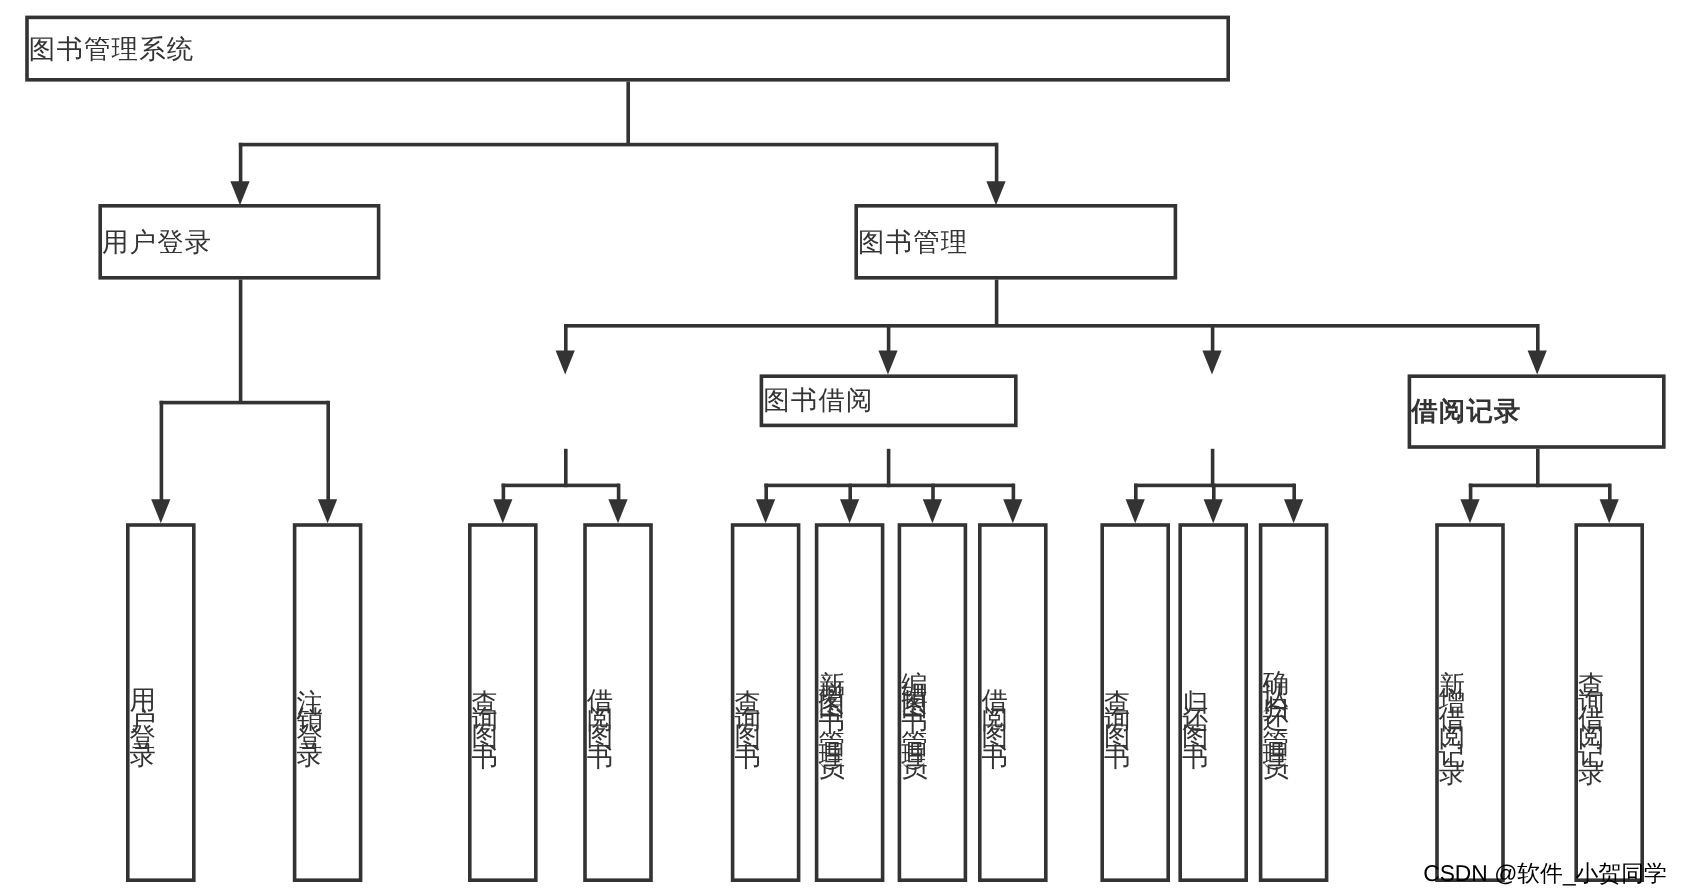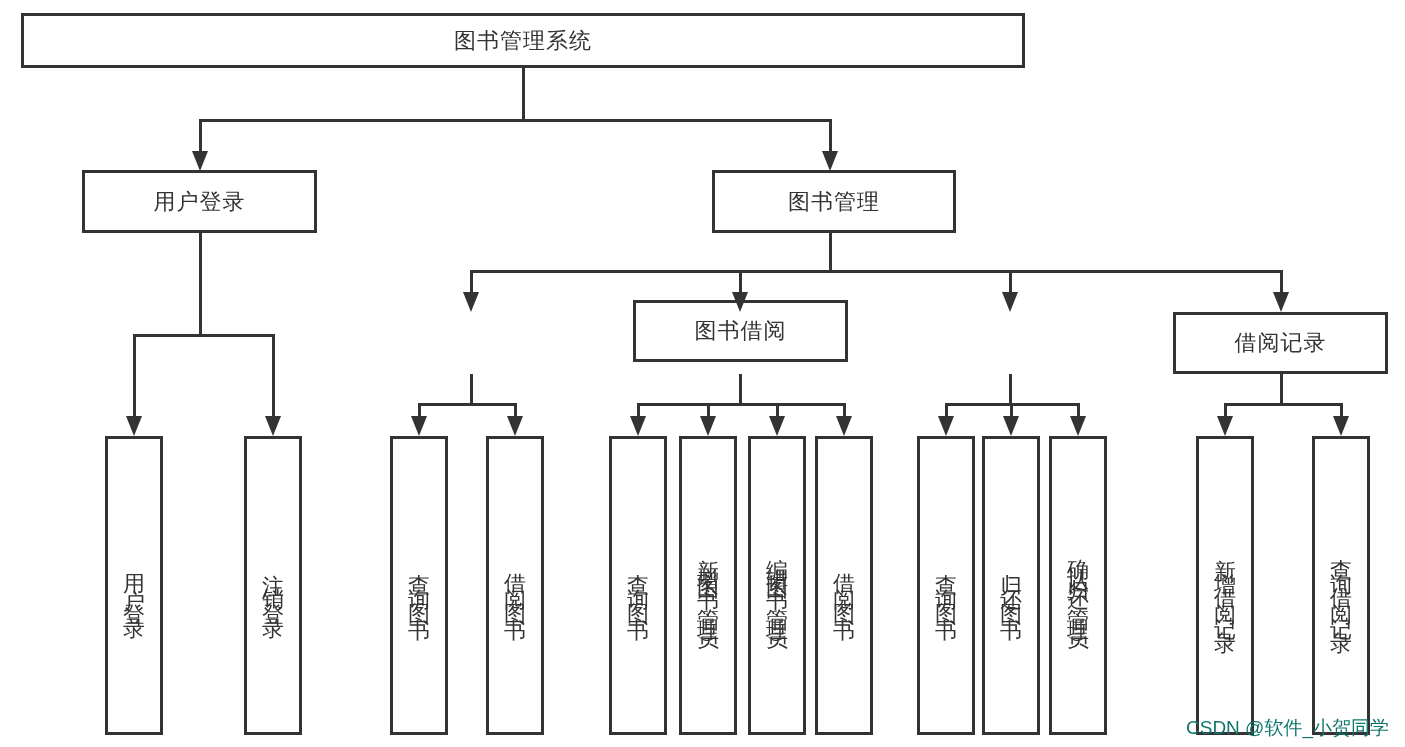--- a/index.html
+++ b/index.html
@@ -12,21 +12,20 @@
     font-family: "Liberation Sans", sans-serif;
     color: #333333;
   }
   .box {
     position: absolute;
     box-sizing: border-box;
     border: 3px solid #333333;
     background: #ffffff;
     display: flex;
     align-items: center;
-    justify-content: center;
     font-size: 22px;
     letter-spacing: 1px;
     color: #333333;
   }
   .vbox span {
     writing-mode: vertical-rl;
     text-orientation: mixed;
     font-size: 22px;
     letter-spacing: 15px;
     line-height: 1;
@@ -40,49 +39,49 @@
     width: 0; height: 0;
     border-left: 8px solid transparent;
     border-right: 8px solid transparent;
     border-top: 20px solid #333333;
   }
   .watermark {
     position: absolute;
     left: 1186px;
     top: 715px;
     font-size: 19px;
-    color: #0f766e;
+    color: #000000;
     white-space: nowrap;
     z-index: 5;
   }
 </style>
 </head>
 <body>
 
 <div class="canvas">
 
   <div class="box" style="left:21px; top:13px; width:1004px; height:55px;">
     <span>图书管理系统</span>
   </div>
 
   <div class="box" style="left:82px; top:170px; width:235px; height:63px;">
     <span>用户登录</span>
   </div>
 
-  <div class="box" style="left:712px; top:170px; width:244px; height:63px;">
+  <div class="box" style="left:712px; top:170px; width:269px; height:63px;">
     <span>图书管理</span>
   </div>
 
 
-  <div class="box" style="left:633px; top:300px; width:215px; height:62px;">
+  <div class="box" style="left:633px; top:312px; width:215px; height:44px;">
     <span>图书借阅</span>
   </div>
 
 
-  <div class="box" style="left:1173px; top:312px; width:215px; height:62px;">
+  <div class="box" style="left:1173px; top:312px; width:215px; height:62px;font-weight:bold;">
     <span>借阅记录</span>
   </div>
 
   <div class="box vbox" style="left:105px; top:436px; width:58px; height:299px;">
     <span>用户登录</span>
   </div>
   <div class="box vbox" style="left:244px; top:436px; width:58px; height:299px;">
     <span>注销登录</span>
   </div>
 

